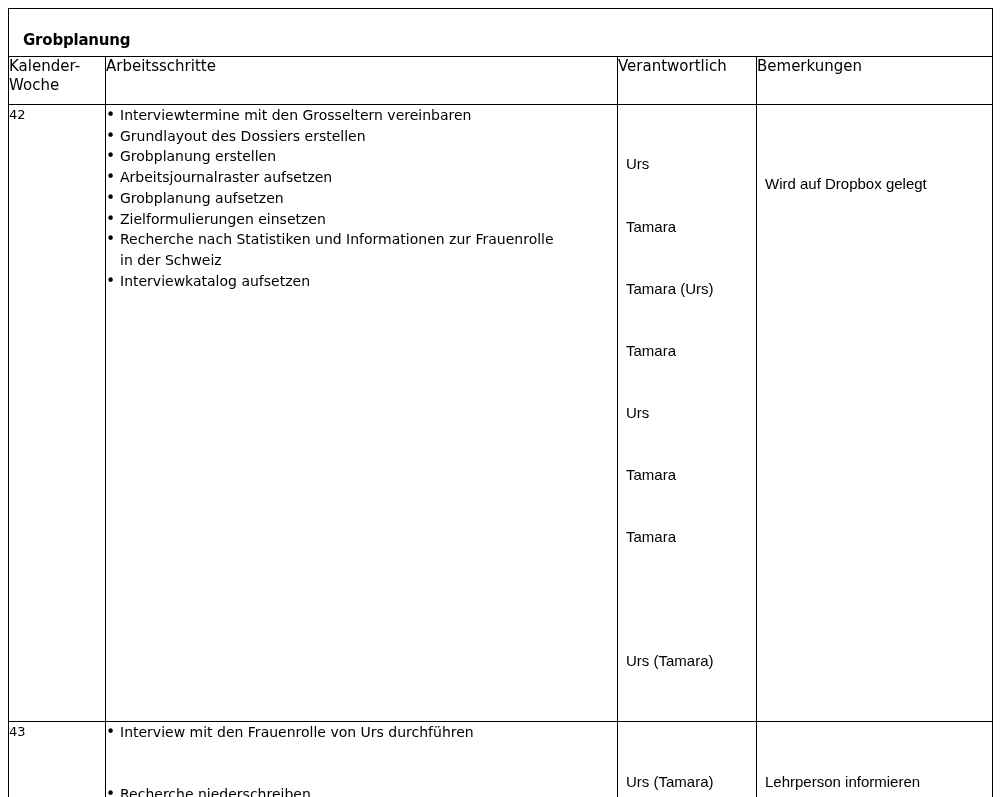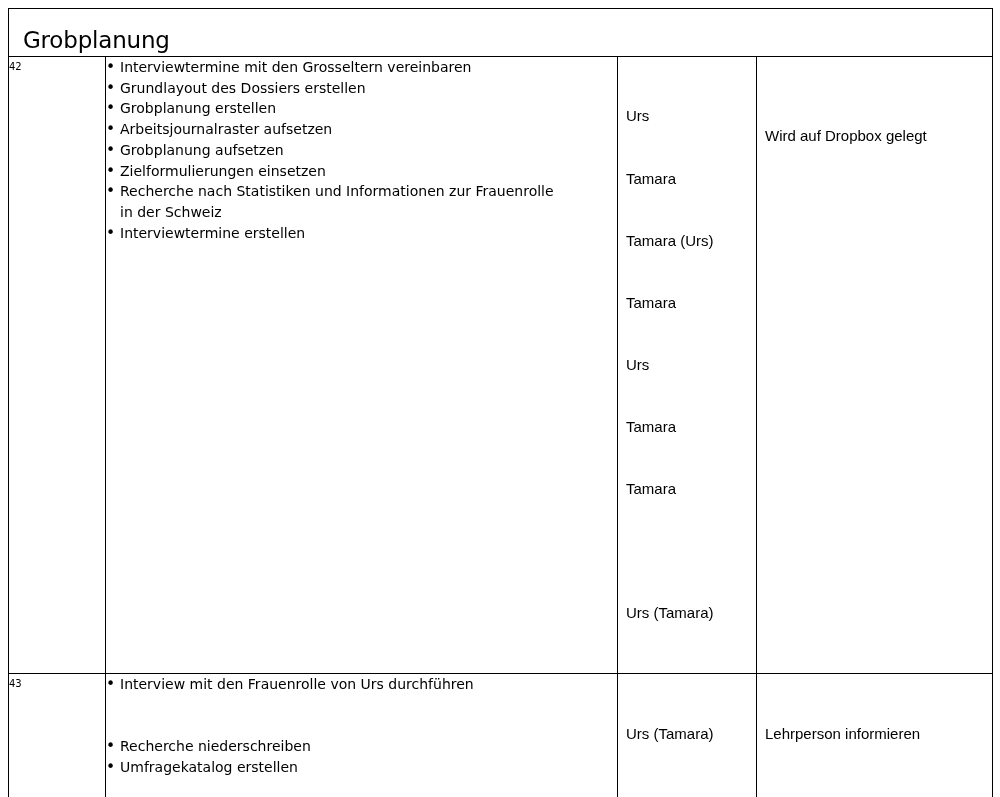--- a/index.html
+++ b/index.html
@@ -45,43 +45,43 @@
   .col-resp  { width: 139px; }
   .col-rem   { width: 236px; }
 
   
   .title-cell {
     height: 47px;
     border-bottom: 1.5px solid #000000;
   }
   .doc-title {
     font-family: "DejaVu Sans", sans-serif;
-    font-weight: normal;
-    font-size: 23px;
+    font-weight: bold;
+    font-size: 15px;
     line-height: 23px;
     letter-spacing: -0.2px;
     padding: 20px 0 0 14px;
     white-space: nowrap;
   }
 
   
   .head-cell {
     height: 47px;
     padding: 6px 0 0 8px;
   }
   .head-label {
     font-size: 15px;
     line-height: 19px;
   }
   .head-label .brk { display: block; }
 
   
   .kw-cell {
     padding: 8px 0 0 10px;
-    font-size: 10px;
+    font-size: 13px;
     line-height: 19px;
     border-radius: 23px;
   }
   .steps-cell {
     padding: 8px 6px 8px 14px;
   }
   .resp-cell {
     padding: 8px 4px 8px 14px;
   }
   .rem-cell {
@@ -149,34 +149,51 @@
       <col class="col-rem">
     </colgroup>
     <tbody>
 
       <tr>
         <td class="title-cell" colspan="4">
           <div class="doc-title">Grobplanung</div>
         </td>
       </tr>
 
+      <tr>
+        <td class="head-cell">
+          <div class="head-label">
+            <span class="brk">Kalender-</span>
+            <span class="brk">Woche</span>
+          </div>
+        </td>
+        <td class="head-cell">
+          <div class="head-label">Arbeitsschritte</div>
+        </td>
+        <td class="head-cell">
+          <div class="head-label">Verantwortlich</div>
+        </td>
+        <td class="head-cell">
+          <div class="head-label">Bemerkungen</div>
+        </td>
+      </tr>
 
       <tr class="r-42">
         <td class="kw-cell">42</td>
         <td class="steps-cell">
           <ul class="steps">
             <li class="bullet">Interviewtermine mit den Grosseltern vereinbaren</li>
             <li class="bullet">Grundlayout des Dossiers erstellen</li>
             <li class="bullet">Grobplanung erstellen</li>
             <li class="bullet">Arbeitsjournalraster aufsetzen</li>
             <li class="bullet">Grobplanung aufsetzen</li>
             <li class="bullet">Zielformulierungen einsetzen</li>
             <li class="bullet">Recherche nach Statistiken und Informationen zur Frauenrolle
 in der Schweiz</li>
-            <li class="bullet">Interviewtermine erstellen</li>
+            <li class="bullet">Interviewkatalog aufsetzen</li>
           </ul>
         </td>
         <td class="resp-cell">
           <ul class="resp-lines">
             <li>Urs</li>
             <li>Tamara</li>
             <li>Tamara (Urs)</li>
             <li>Tamara</li>
             <li>Urs</li>
             <li>Tamara</li>

